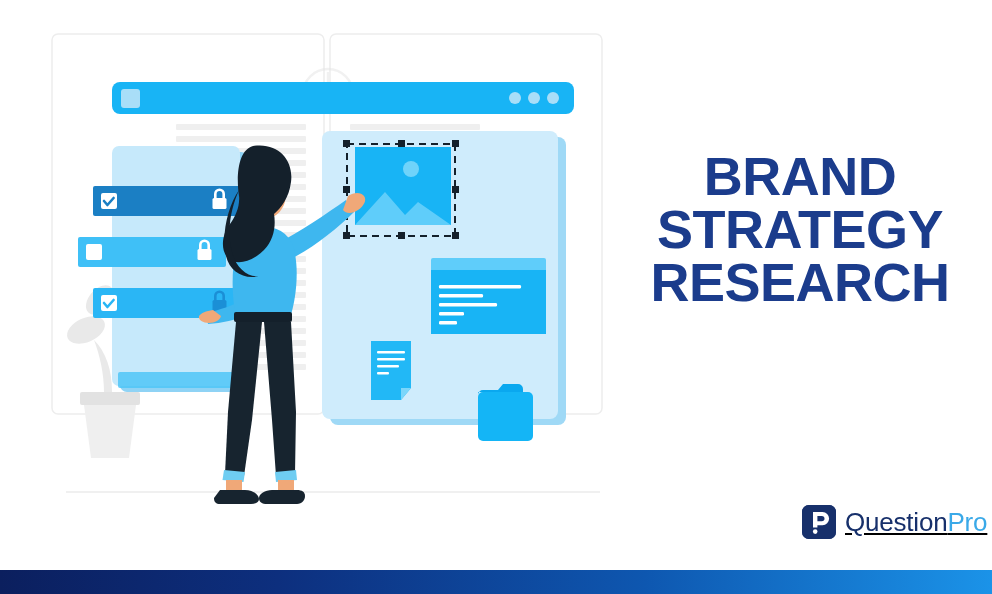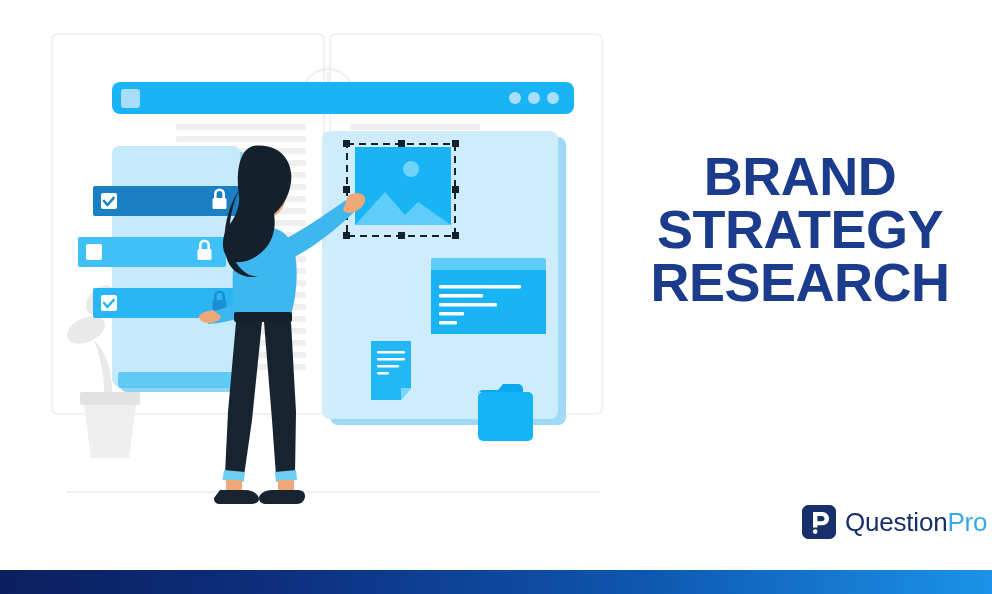--- a/index.html
+++ b/index.html
@@ -56,20 +56,21 @@
     border-radius: 7px;
     background: #17306b;
     position: relative;
     flex: none;
   }
   .brandmark .wordmark {
     font-size: 26px;
     font-weight: normal;
     letter-spacing: -0.2px;
     white-space: nowrap;
+    text-decoration: underline;
   }
   .brandmark .w-question { color: #17306b; }
   .brandmark .w-pro { color: #3aa9e8; }
   .bottombar {
     position: absolute;
     left: 0;
     top: 570px;
     width: 992px;
     height: 24px;
     background: linear-gradient(90deg, #0b1f5e 0%, #0d2f7e 28%, #0e57b0 65%, #1b93e8 100%);

